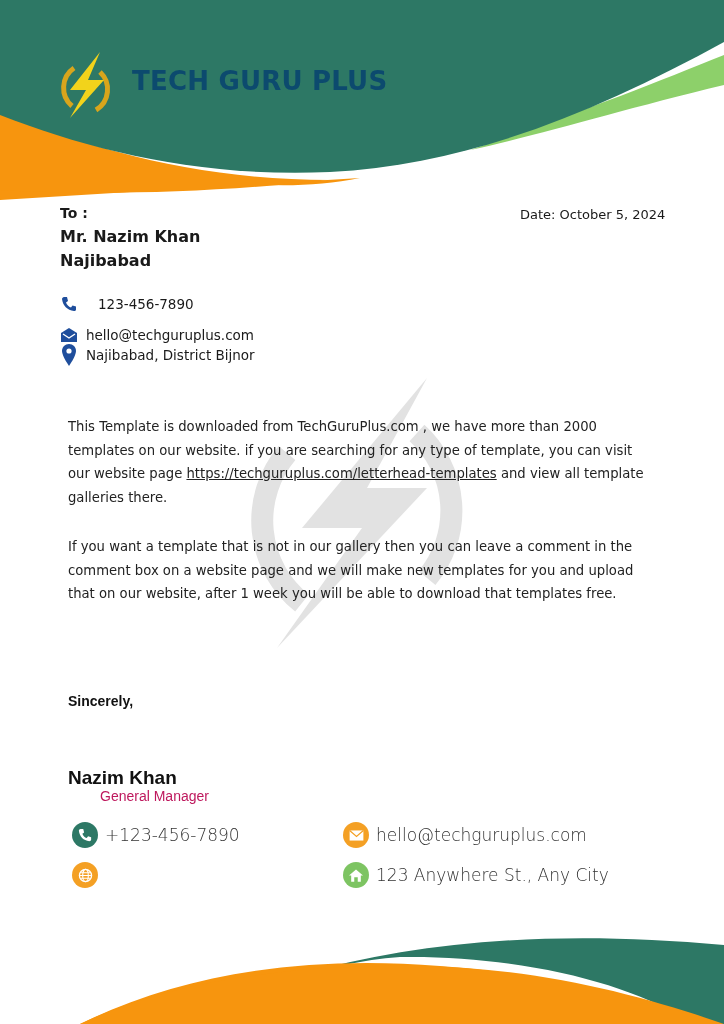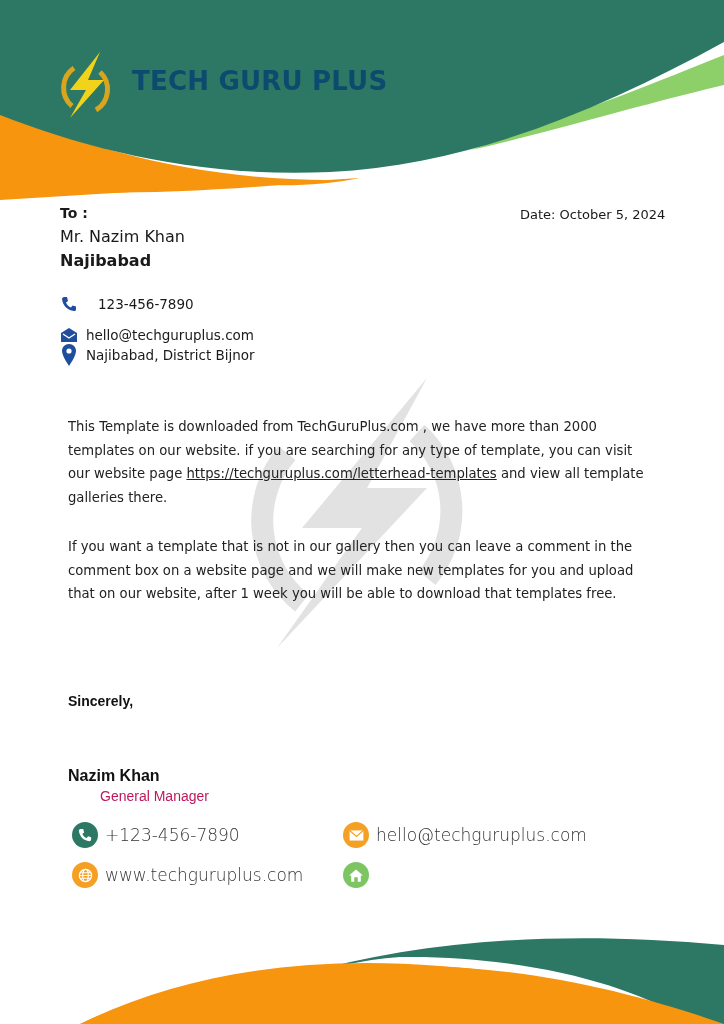--- a/index.html
+++ b/index.html
@@ -11,31 +11,31 @@
   }
   .abs { position: absolute; }
   svg.bg { position: absolute; left: 0; top: 0; }
   .brand {
     left: 132px; top: 66px; color: #0c4a6e; font-weight: bold;
     font-size: 26px; letter-spacing: 0.2px;
     font-family: "DejaVu Sans", sans-serif;
   }
   .logo { left: 56px; top: 50px; width: 64px; height: 70px; }
   .to-label { left: 60px; top: 205px; font-size: 14px; font-weight: bold; color: #1a1a1a; }
-  .recipient-name { left: 60px; top: 227px; font-size: 16px; font-weight: normal; color: #1a1a1a; }
+  .recipient-name { left: 60px; top: 227px; font-size: 16px; font-weight: bold; color: #1a1a1a; }
   .recipient-city { left: 60px; top: 251px; font-size: 16px; font-weight: bold; color: #1a1a1a; }
   .date { left: 520px; top: 207px; font-size: 13px; color: #1a1a1a; }
   .contact-row { left: 60px; display: flex; align-items: center; font-size: 13.5px; color: #1a1a1a; }
   .contact-row .ic { width: 18px; height: 20px; margin-right: 8px; display: flex; align-items: center; justify-content: center; }
   .body-text {
     left: 68px; width: 580px; font-size: 13.2px; line-height: 23.5px; color: #222;
   }
   .body-text a { color: #222; text-decoration: underline; margin-top: 24px; }
   .closing { left: 68px; top: 693px; font-size: 14px; font-weight: bold; font-family: "Liberation Sans", sans-serif; color: #111; }
-  .signer { left: 68px; top: 767px; font-size: 16px; font-weight: bold; font-family: "Liberation Sans", sans-serif; color: #111; }
+  .signer { left: 68px; top: 767px; font-size: 19px; font-weight: bold; font-family: "Liberation Sans", sans-serif; color: #111; }
   .signer-title { left: 68px; top: 788px; font-size: 14px; font-family: "Liberation Sans", sans-serif; color: #be185d; margin-left: 32px; }
   .footer-item { display: flex; align-items: center; font-size: 17px; color: #333; font-family: "DejaVu Sans", sans-serif; font-weight: 300; }
   .footer-item .circle {
     width: 26px; height: 26px; border-radius: 50%; margin-right: 7px;
     display: flex; align-items: center; justify-content: center;
   }
   .watermark { left: 232px; top: 373px; width: 240px; height: 280px; }
 </style>
 </head>
 <body>
@@ -118,30 +118,30 @@
   <span>+123-456-7890</span>
 </div>
 <div class="abs footer-item" style="left:72px; top:862px;">
   <span class="circle" style="background:#f4a024;">
     <svg width="15" height="15" viewBox="0 0 16 16">
         <circle cx="8" cy="8" r="6.5" stroke="#fff" stroke-width="1.4" fill="none"></circle>
         <ellipse cx="8" cy="8" rx="3" ry="6.5" stroke="#fff" stroke-width="1.2" fill="none"></ellipse>
         <path d="M1.5,8 L14.5,8 M2.5,5 L13.5,5 M2.5,11 L13.5,11" stroke="#fff" stroke-width="1.1"></path>
       </svg>
   </span>
-  <span>www.techguruplus.com</span>
 </div>
 <div class="abs footer-item" style="left:343px; top:822px;">
   <span class="circle" style="background:#f4a024;">
     <svg width="15" height="11" viewBox="0 0 16 12">
         <rect x="0.5" y="0.5" width="15" height="11" fill="#fff"></rect>
         <path d="M0.5,0.5 L8,7 L15.5,0.5" stroke="#f4a024" stroke-width="1.3" fill="none"></path>
       </svg>
   </span>
   <span>hello@techguruplus.com</span>
 </div>
 <div class="abs footer-item" style="left:343px; top:862px;">
   <span class="circle" style="background:#7dc462;">
     <svg width="14" height="13" viewBox="0 0 16 14">
         <path d="M8,0 L16,7 L13.5,7 L13.5,14 L10,14 L10,9 L6,9 L6,14 L2.5,14 L2.5,7 L0,7 Z" fill="#fff"></path>
       </svg>
   </span>
+  <span>123 Anywhere St., Any City</span>
 </div>
 
 </body></html>

